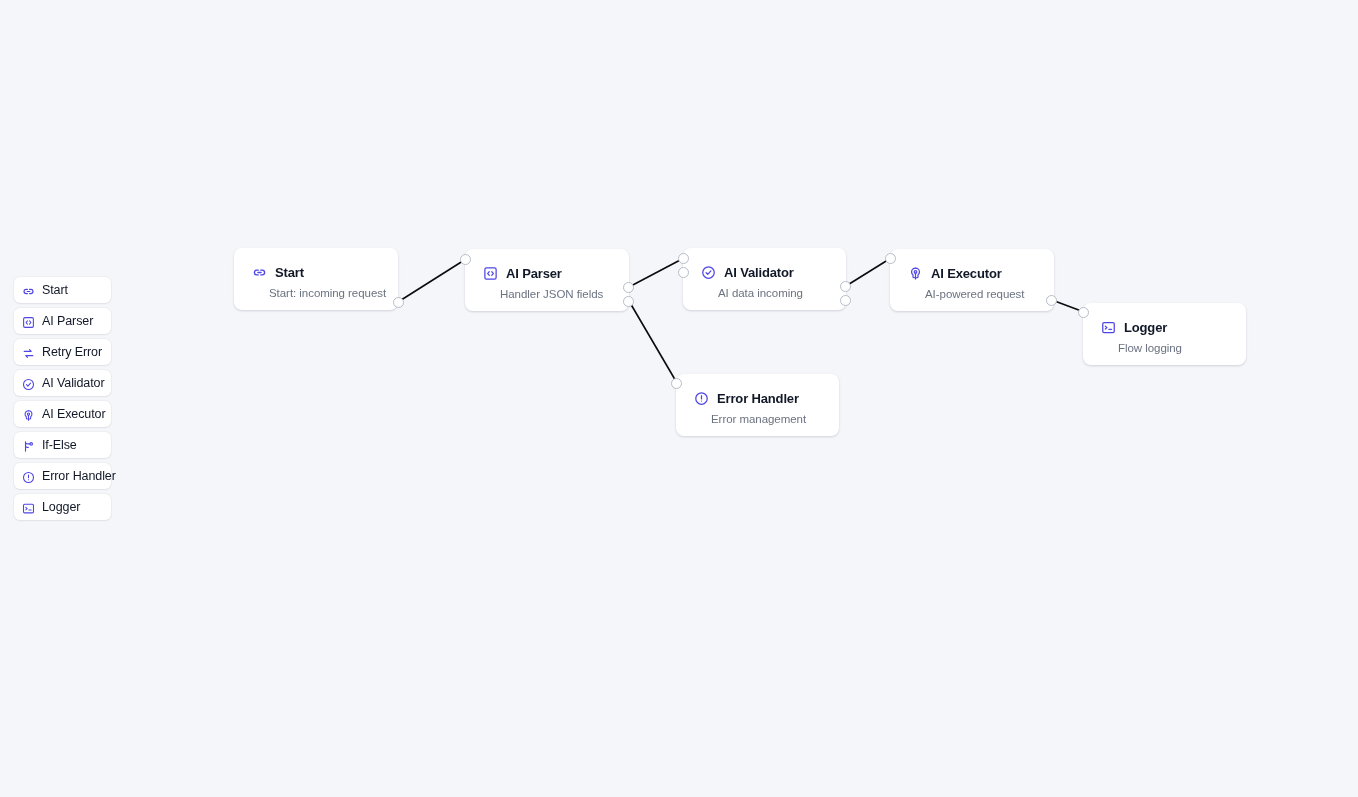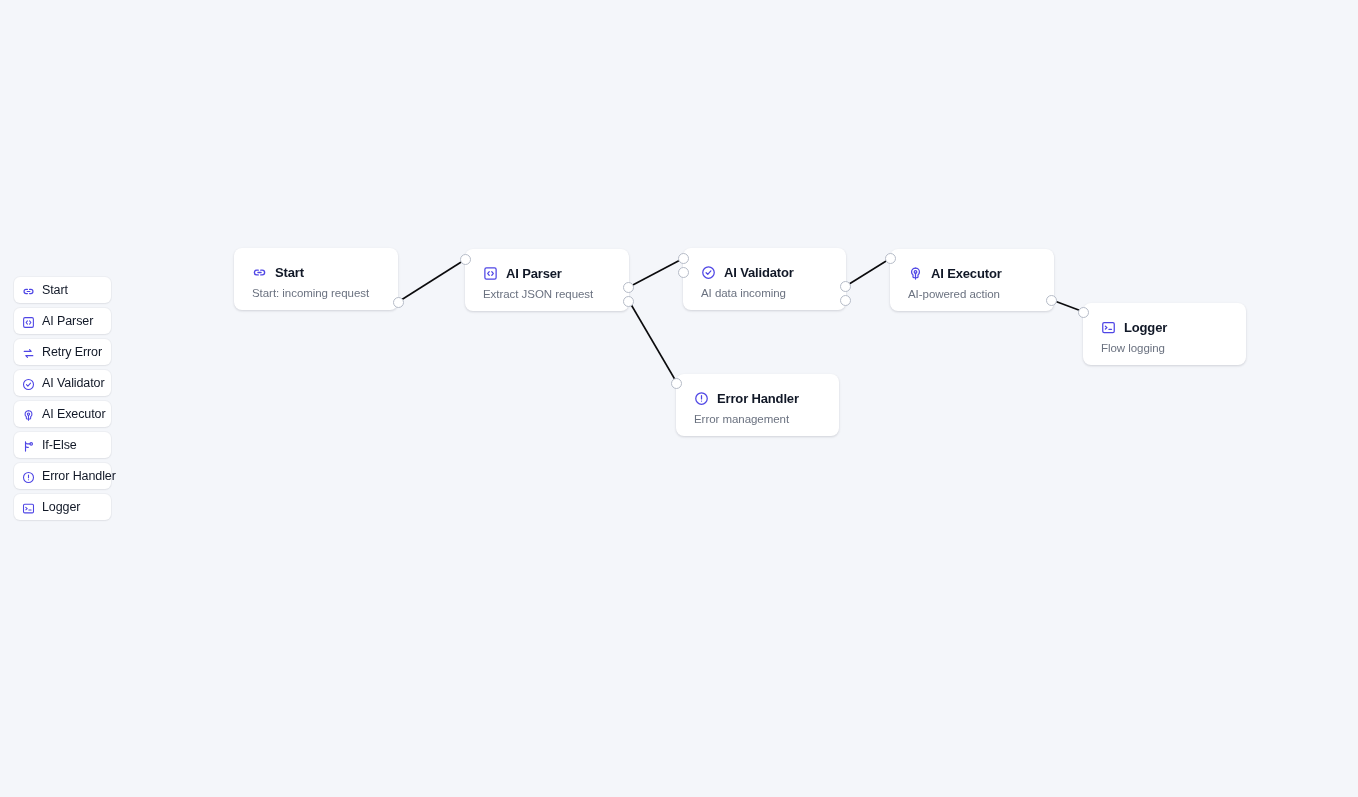--- a/index.html
+++ b/index.html
@@ -84,21 +84,21 @@
     color: #4f46e5;
   }
   .node-title {
     font-size: 13px;
     font-weight: bold;
     color: #111827;
     letter-spacing: -0.15px;
     line-height: 1;
   }
   .node-sub {
-    padding: 8px 0 0 18px;
+    padding: 8px 0 0 35px;
     font-size: 11.5px;
     color: #6b7280;
     letter-spacing: -0.05px;
     line-height: 1;
   }
 
   
   .handle {
     position: absolute;
     width: 11px;
@@ -221,21 +221,21 @@
       </div>
       <div class="node" style="left: 465px; top: 249px; width: 164px; height: 62px;">
         <div class="node-head">
           <span class="node-ico"><svg viewBox="0 0 24 24" fill="none" stroke="currentColor" stroke-width="2" stroke-linecap="round" stroke-linejoin="round">
               <rect x="3" y="3" width="18" height="18" rx="2.5"></rect>
               <path d="M10 9 7.6 12 10 15"></path>
               <path d="m14 9 2.4 3-2.4 3"></path>
             </svg></span>
           <span class="node-title">AI Parser</span>
         </div>
-        <div class="node-sub">Extract JSON request</div>
+        <div class="node-sub">Handler JSON fields</div>
       </div>
       <div class="node" style="left: 683px; top: 248px; width: 163px; height: 62px;">
         <div class="node-head">
           <span class="node-ico"><svg viewBox="0 0 24 24" fill="none" stroke="currentColor" stroke-width="2" stroke-linecap="round" stroke-linejoin="round">
               <circle cx="12" cy="12" r="9.2"></circle>
               <path d="m8.2 12.3 2.6 2.6 5-5.4"></path>
             </svg></span>
           <span class="node-title">AI Validator</span>
         </div>
         <div class="node-sub">AI data incoming</div>
@@ -243,21 +243,21 @@
       <div class="node" style="left: 890px; top: 249px; width: 164px; height: 62px;">
         <div class="node-head">
           <span class="node-ico"><svg viewBox="0 0 24 24" fill="none" stroke="currentColor" stroke-width="2" stroke-linecap="round" stroke-linejoin="round">
               <path d="M12 3.2a6.3 6.3 0 0 0-6.3 6.3c0 2 .9 3.6 2.3 4.7V17a1.6 1.6 0 0 0 1.6 1.6h.6"></path>
               <path d="M12 3.2a6.3 6.3 0 0 1 6.3 6.3c0 2-.9 3.6-2.3 4.7V17a1.6 1.6 0 0 1-1.6 1.6h-.6"></path>
               <circle cx="12" cy="9.4" r="2.1"></circle>
               <path d="M12 11.5v9.3"></path>
             </svg></span>
           <span class="node-title">AI Executor</span>
         </div>
-        <div class="node-sub">AI-powered action</div>
+        <div class="node-sub">AI-powered request</div>
       </div>
       <div class="node" style="left: 1083px; top: 303px; width: 163px; height: 62px;">
         <div class="node-head">
           <span class="node-ico"><svg viewBox="0 0 24 24" fill="none" stroke="currentColor" stroke-width="2" stroke-linecap="round" stroke-linejoin="round">
               <rect x="2.8" y="4" width="18.4" height="16" rx="2.2"></rect>
               <path d="m7 10 2.6 2.2L7 14.4"></path>
               <path d="M12.6 14.8h4.2"></path>
             </svg></span>
           <span class="node-title">Logger</span>
         </div>

